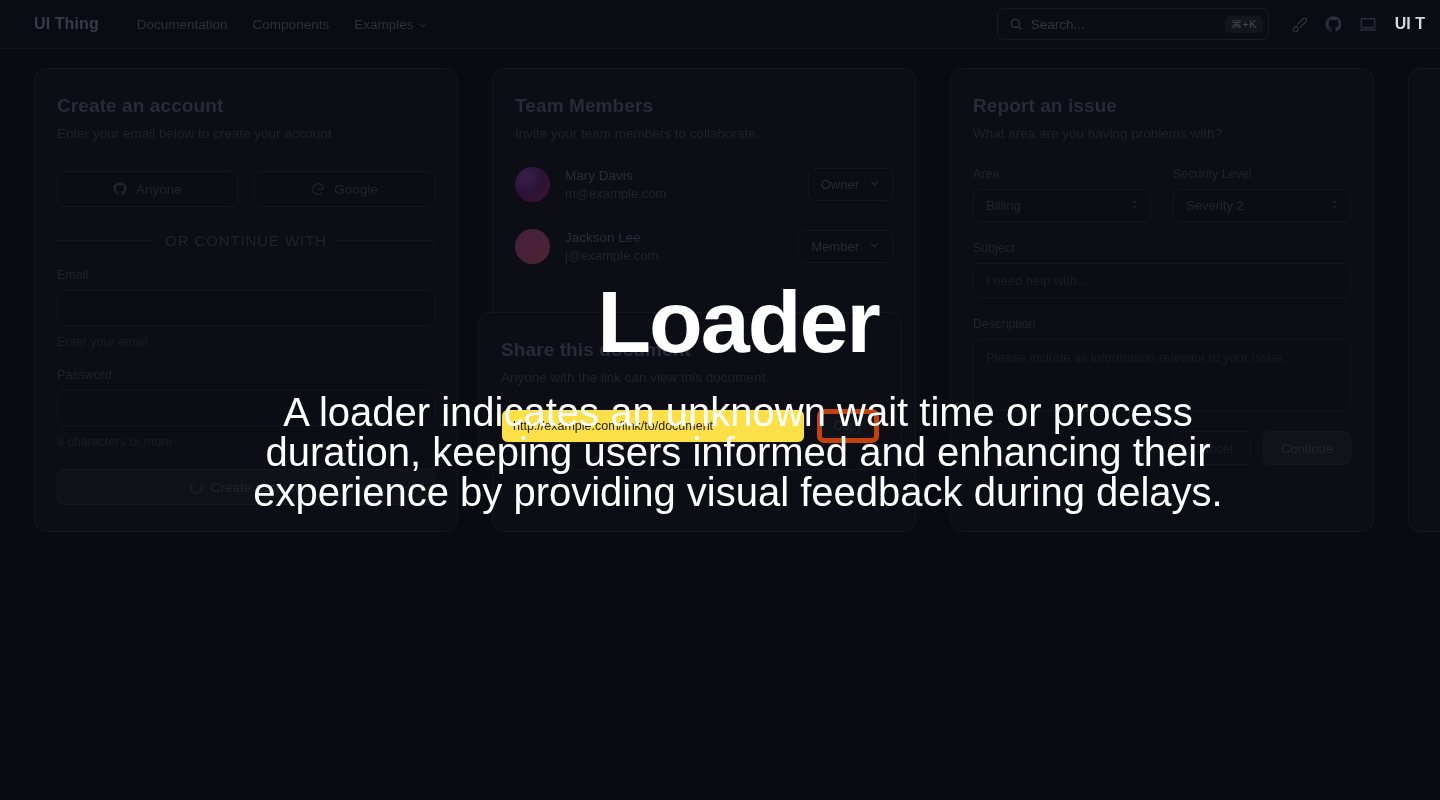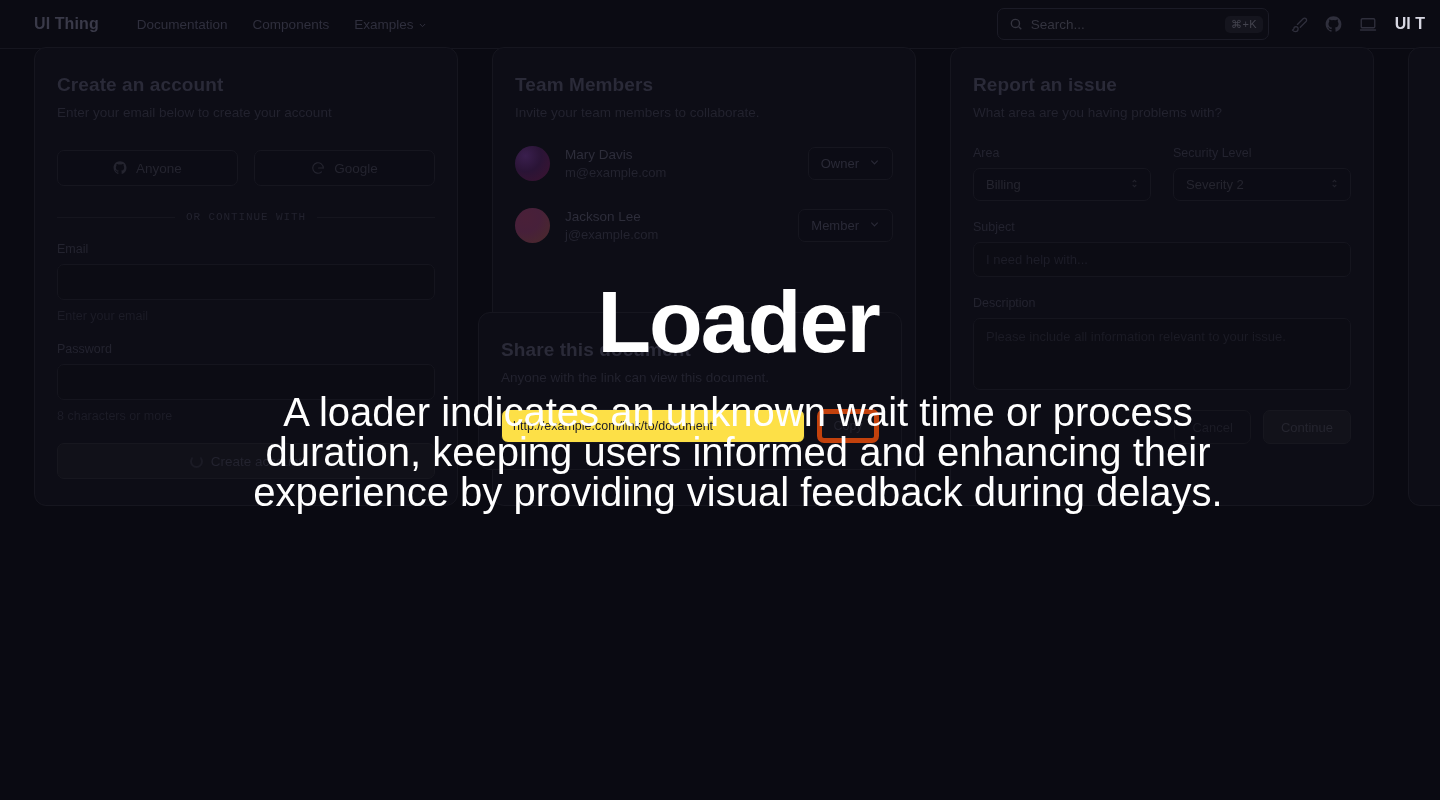--- a/index.html
+++ b/index.html
@@ -34,39 +34,39 @@
   .search-ph { font-size: 13.5px; color: #34343f; flex: 1; }
   .kbd {
     font-size: 11px; color: #44444f; background: #15151e; border-radius: 5px;
     padding: 3px 6px; line-height: 1; letter-spacing: .3px;
   }
   .icon-btn { width: 34px; height: 34px; display: flex; align-items: center; justify-content: center; color: #2f2f3c; cursor: pointer; }
   .icon-btn svg { display: block; }
   .brand-right { font-size: 16px; font-weight: 700; color: #d7d7e2; margin-left: 10px; white-space: nowrap; }
 
   
-  .cards { position: absolute; top: 47px; left: 0; width: 1440px; display: flex; gap: 34px; padding-left: 34px; }
+  .cards { position: absolute; top: 68px; left: 0; width: 1440px; display: flex; gap: 34px; padding-left: 34px; }
   .card {
     background: #0d0d16; border: 1px solid #16161f; border-radius: 12px;
     flex: none; padding: 26px 22px;
   }
   .card-w { width: 424px; }
   .card-title { font-size: 19px; font-weight: 700; color: #2a2a38; letter-spacing: .1px; }
   .card-sub { font-size: 13.5px; color: #22222e; margin-top: 9px; }
 
   .oauth-row { display: flex; gap: 16px; margin-top: 30px; }
   .oauth-btn {
     flex: 1; height: 36px; border: 1px solid #16161f; border-radius: 7px;
     display: flex; align-items: center; justify-content: center; gap: 9px;
     font-size: 13.5px; color: #24242f; background: #0c0c15; cursor: pointer;
   }
   .oauth-btn svg { display: block; color: #24242f; }
   .divider { display: flex; align-items: center; gap: 11px; margin-top: 25px; }
   .divider .ln { flex: 1; height: 1px; background: #15151e; }
-  .divider .tx { font-size: 11px; letter-spacing: .9px; color: #22222e; font-family: Liberation Mono, monospace; }
+  .divider .tx { font-size: 15px; letter-spacing: .9px; color: #22222e; }
   .field { margin-top: 19px; }
   .field-label { font-size: 12.5px; color: #23232f; }
   .field-box { height: 36px; border: 1px solid #15151e; border-radius: 7px; margin-top: 8px; background: #0c0c14; }
   .field-hint { font-size: 12.5px; color: #1c1c27; margin-top: 9px; }
   .primary-btn {
     height: 36px; border-radius: 7px; background: #111119; border: 1px solid #17171f;
     display: flex; align-items: center; justify-content: center; gap: 8px;
     font-size: 13.5px; color: #23232f; margin-top: 20px; cursor: pointer;
   }
   .spin { width: 13px; height: 13px; border-radius: 50%; border: 2px solid #1b1b25; border-top-color: transparent; }

